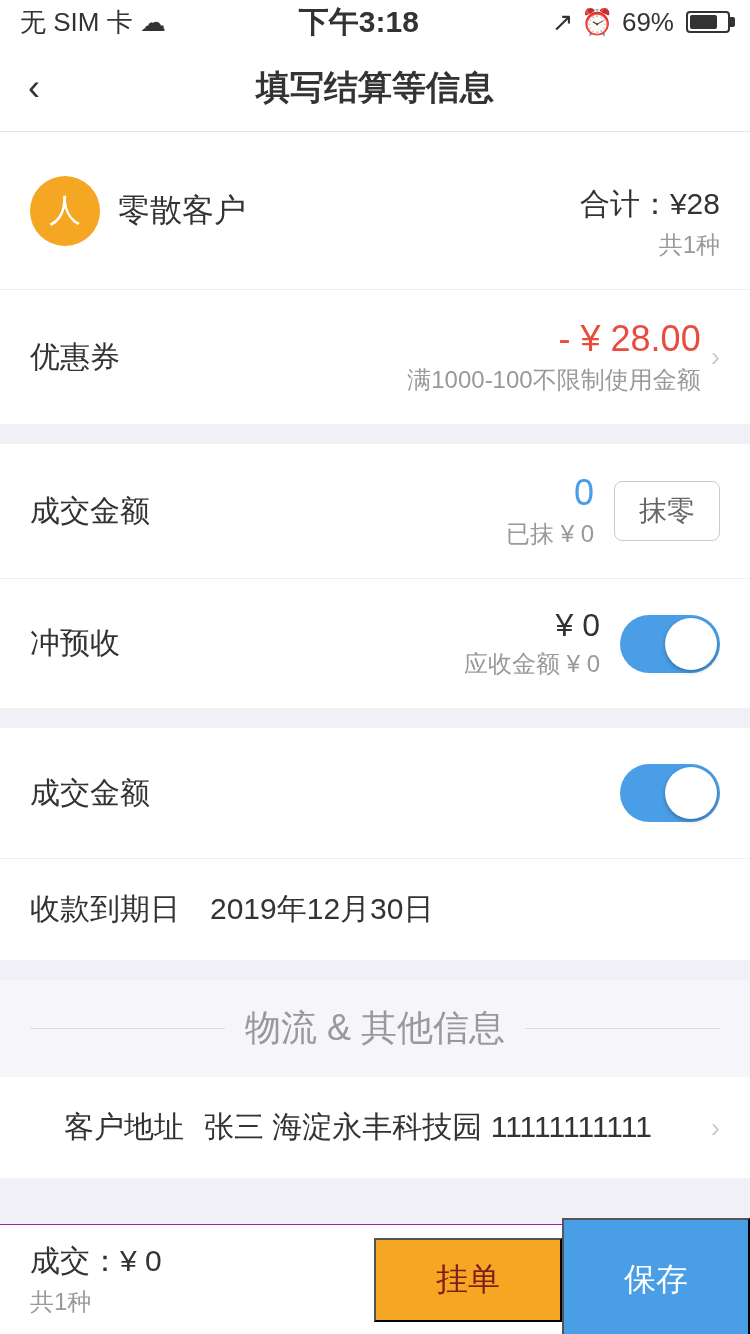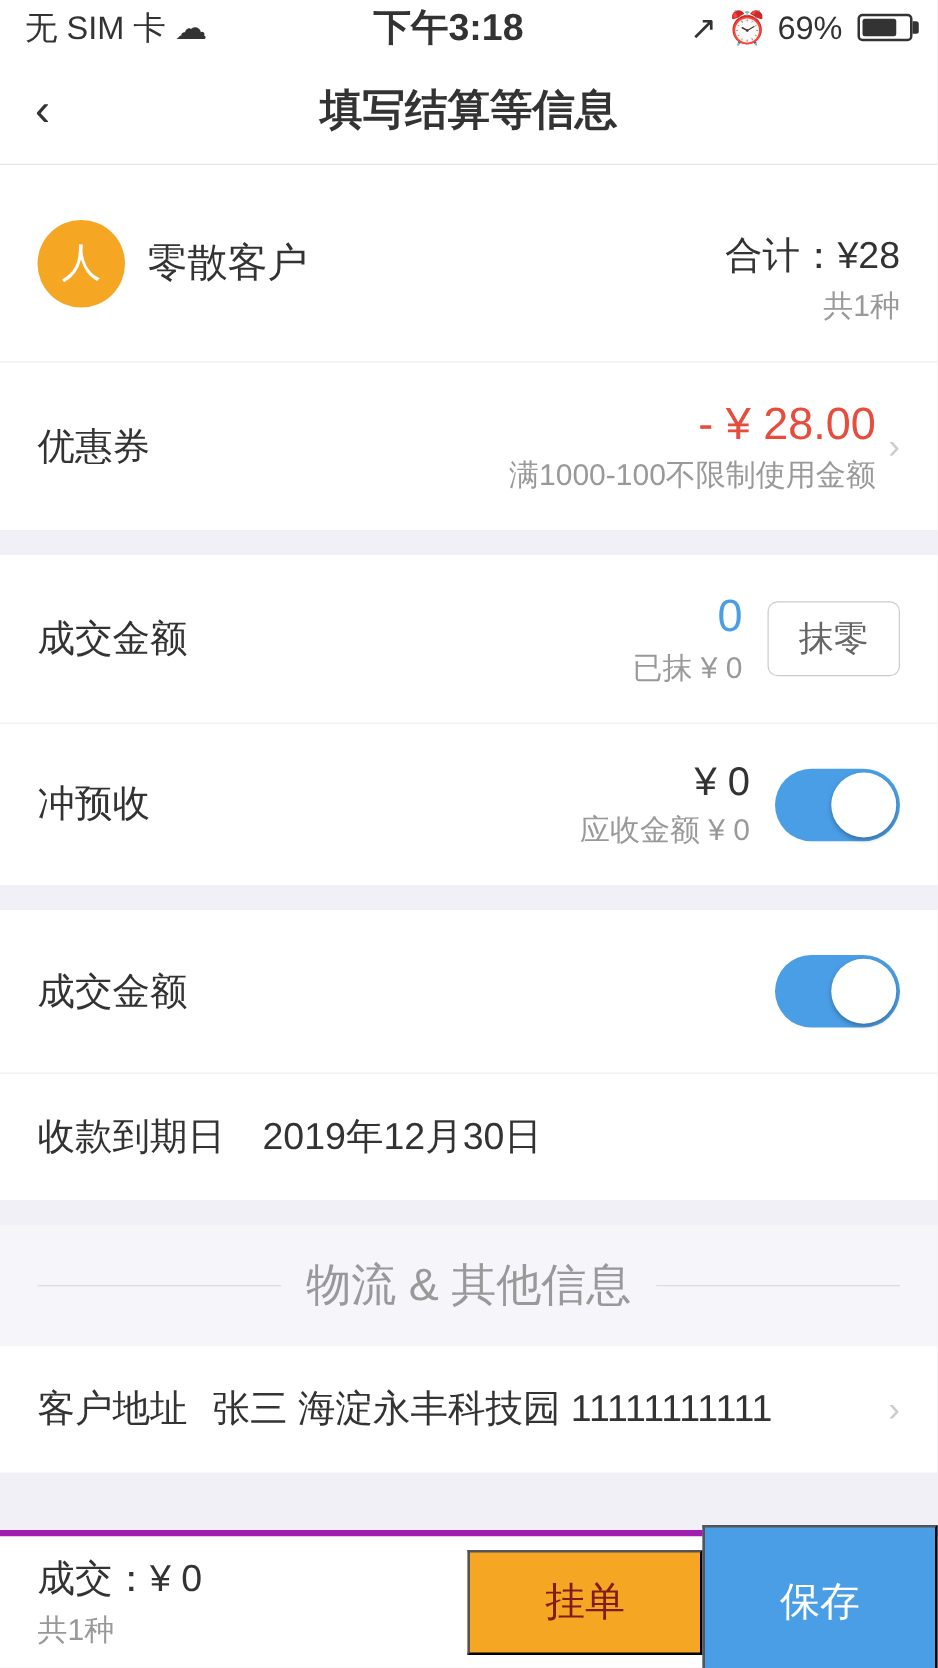--- a/index.html
+++ b/index.html
@@ -225,34 +225,34 @@
     }
 
     
     .address-row {
       display: flex;
       align-items: center;
       justify-content: space-between;
       padding: 30px 30px;
       background: #fff;
     }
-    .address-label { font-size: 30px; color: #333; flex-shrink: 0; margin-right: 20px; }
+    .address-label { font-size: 30px; color: #333; flex-shrink: 0; margin-right: 20px; margin-left: 34px; }
     .address-value { font-size: 30px; color: #333; flex: 1; }
     .address-chevron { font-size: 28px; color: #ccc; }
 
     
     .bottom-bar {
       position: fixed;
       bottom: 0;
       width: 750px;
       height: 110px;
       display: flex;
       align-items: center;
       background: #fff;
-      border-top: 5px solid #a21caf;
+      border-top: 1px solid #a21caf;
     }
     .bottom-info {
       flex: 1;
       padding: 0 30px;
     }
     .bottom-deal { font-size: 30px; color: #333; }
     .bottom-deal span { color: #333; }
     .bottom-count { font-size: 24px; color: #999; margin-top: 4px; }
     .btn-pending {
       width: 188px; height: 84px;

